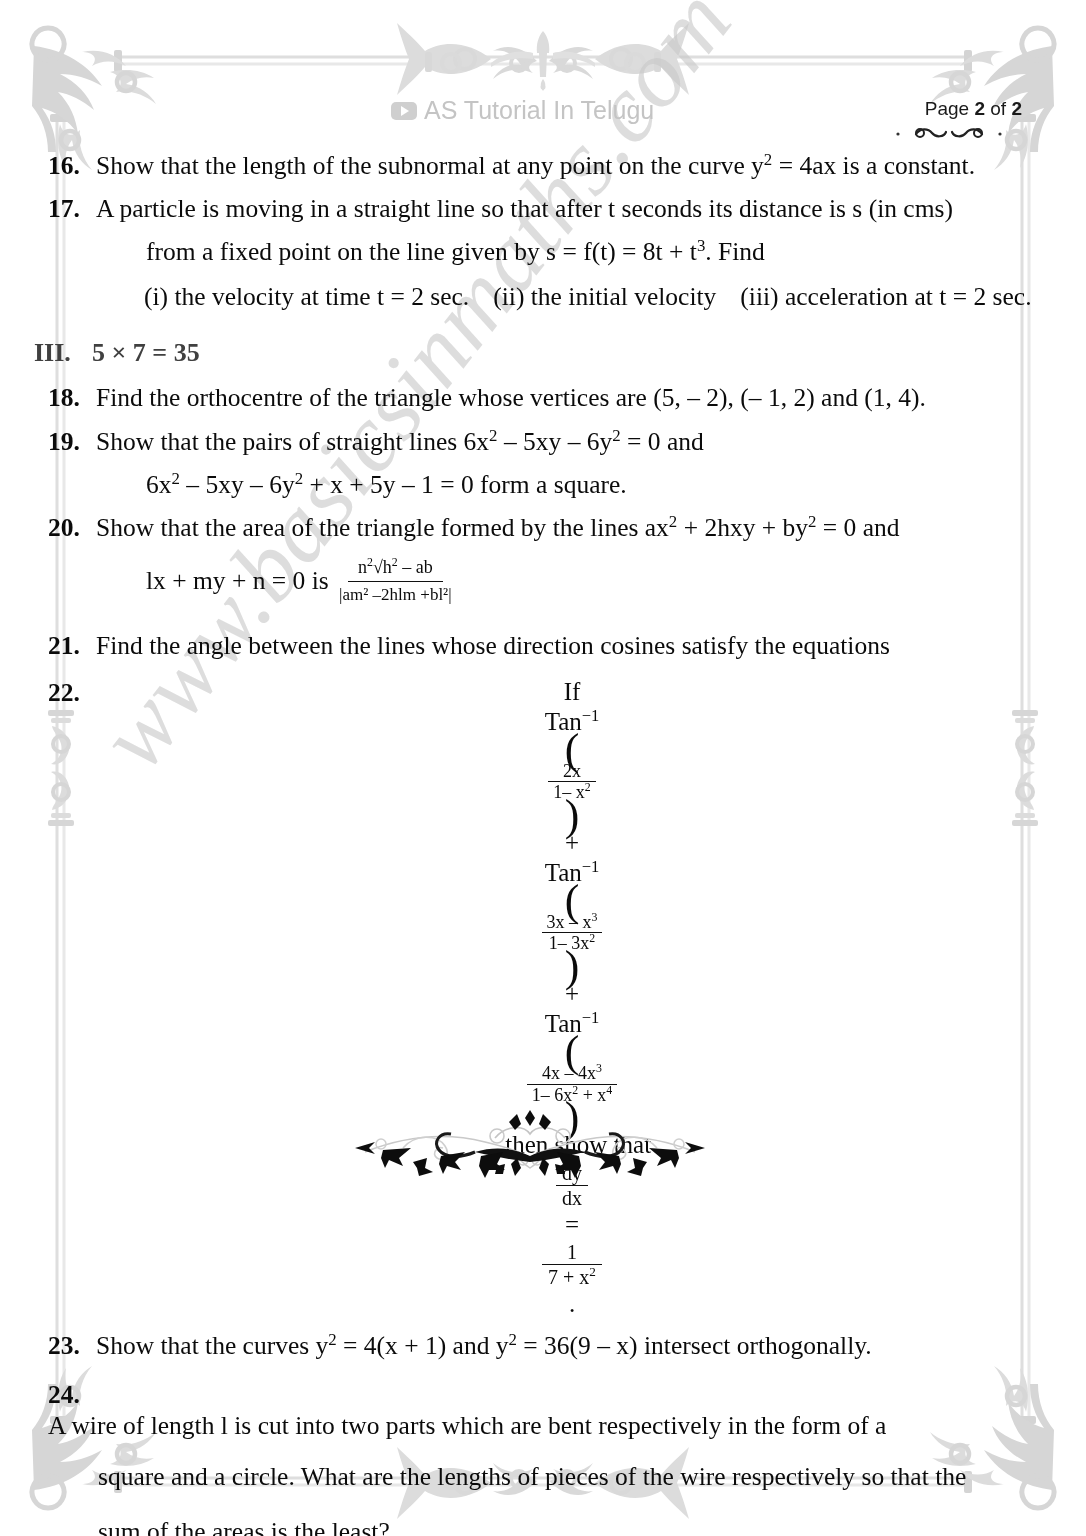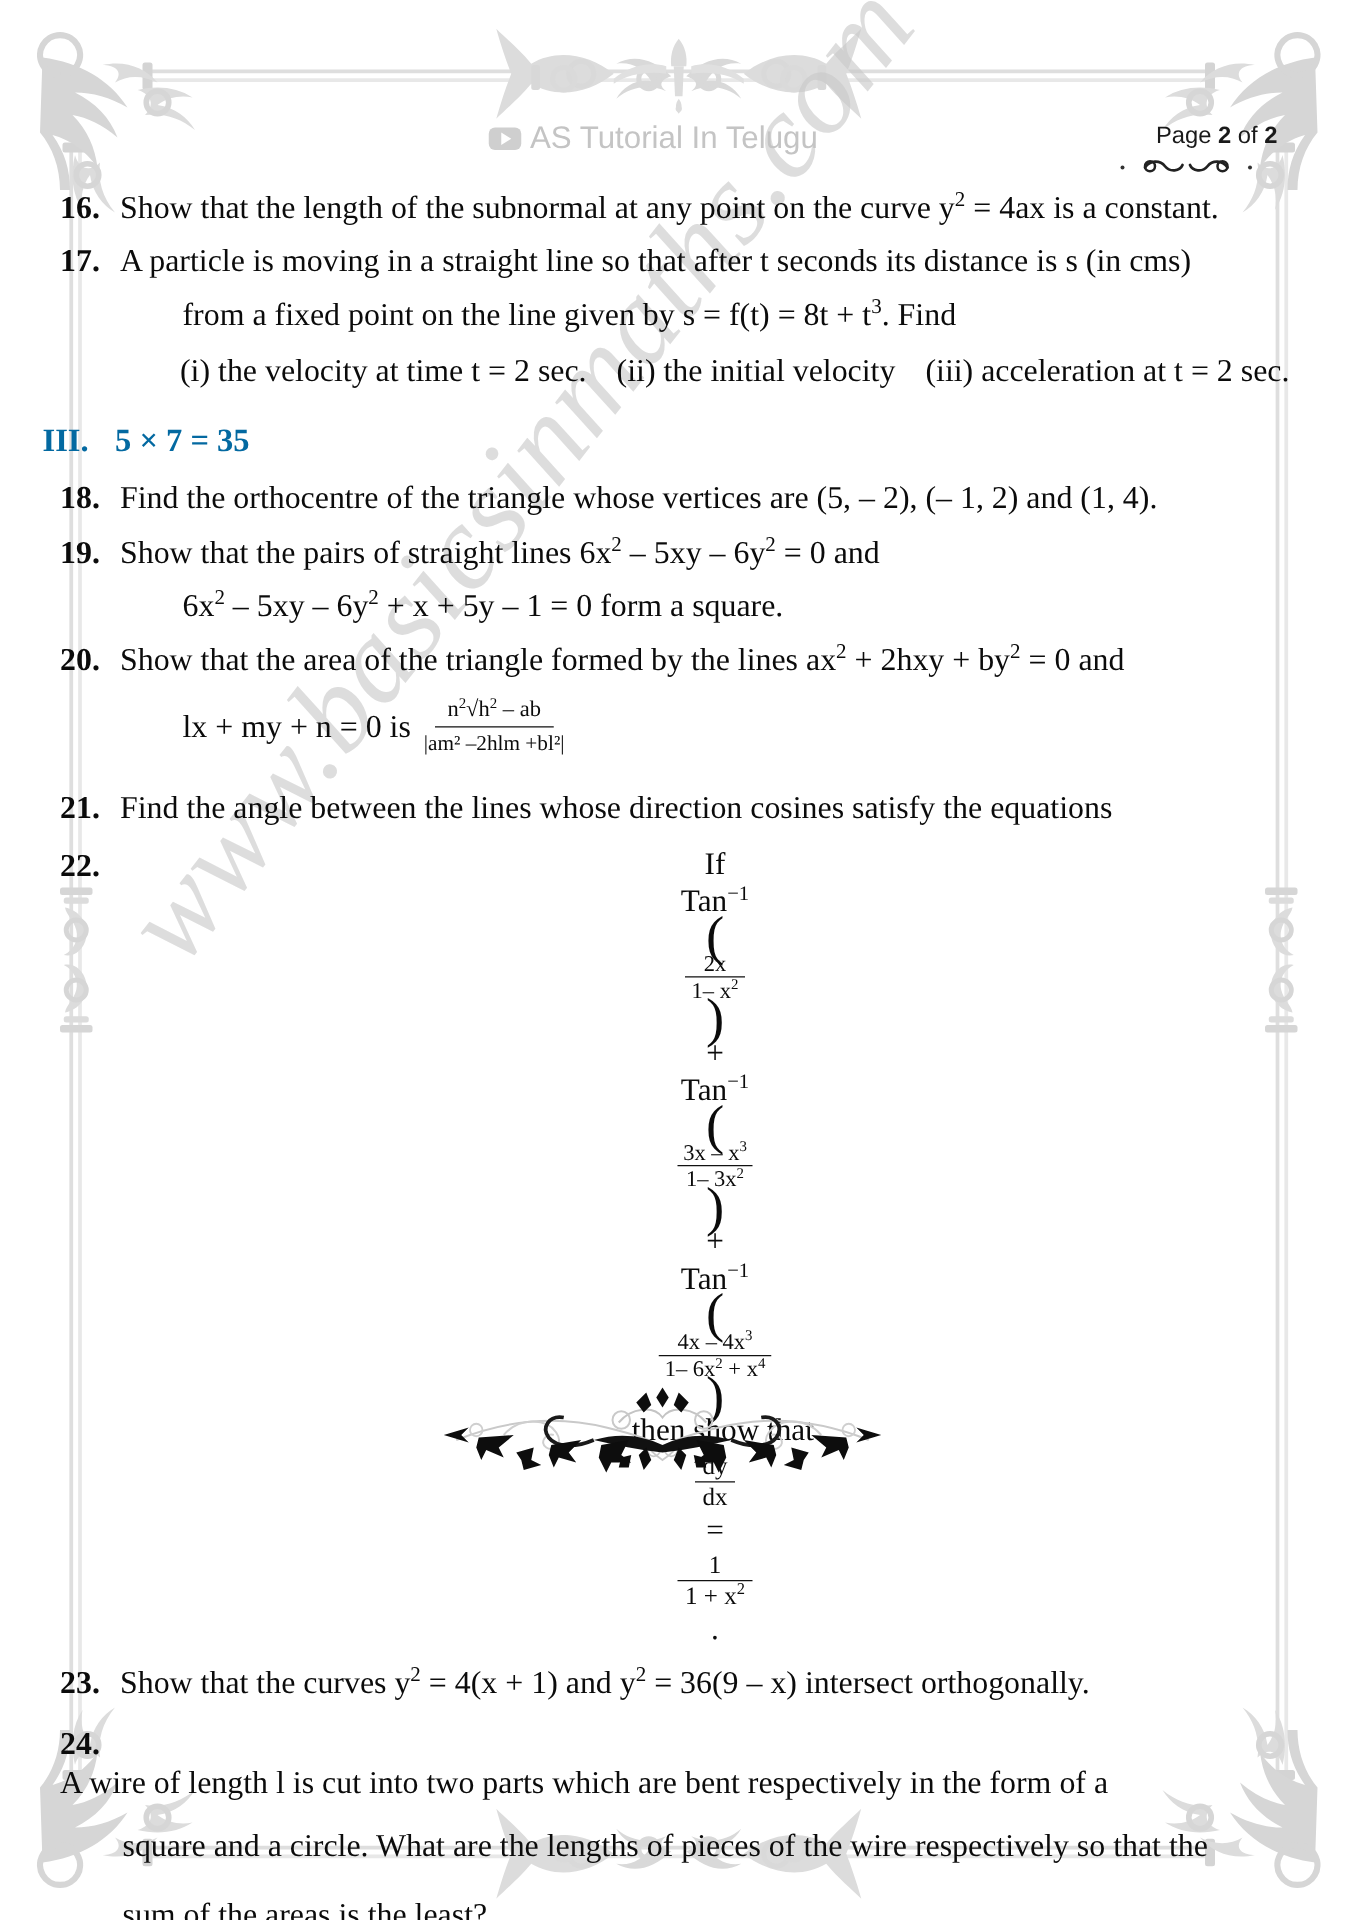--- a/index.html
+++ b/index.html
@@ -154,21 +154,21 @@
     margin-top: 14px;
   }
   .sub-line span.gap { display: inline-block; width: 24px; }
 
   
   .section-head {
     display: flex;
     align-items: baseline;
     font-size: 26px;
     font-weight: bold;
-    color: #0369a1;
+    color: #404040;
     margin-top: 16px;
     margin-bottom: 14px;
     margin-left: -14px;
   }
   .section-roman { width: 58px; flex: 0 0 auto; }
   .section-title { flex: 1 1 auto; letter-spacing: -0.3px; }
   .section-marks { flex: 0 0 auto; padding-right: 4px; }
 
   sup { font-size: 0.66em; vertical-align: super; line-height: 0; }
 
@@ -498,21 +498,21 @@
 
             <span class="frac-big">
               <span class="num">dy</span>
               <span class="den">dx</span>
             </span>
 
             <span class="tok" style="margin:0 8px;">=</span>
 
             <span class="frac-big">
               <span class="num">1</span>
-              <span class="den"><span>1 + x</span><sup>2</sup></span>
+              <span class="den"><span>7 + x</span><sup>2</sup></span>
             </span>
             <span class="tok">.</span>
           </div>
         </div>
       </div>
 
       <div class="qrow" style="margin-top:10px;">
         <div class="qnum w1">23.</div>
         <div class="qbody">
           <div class="qline"><span>Show that the curves y</span><sup>2</sup><span> = 4(x + 1) and y</span><sup>2</sup><span> = 36(9 – x) intersect orthogonally.</span></div>

